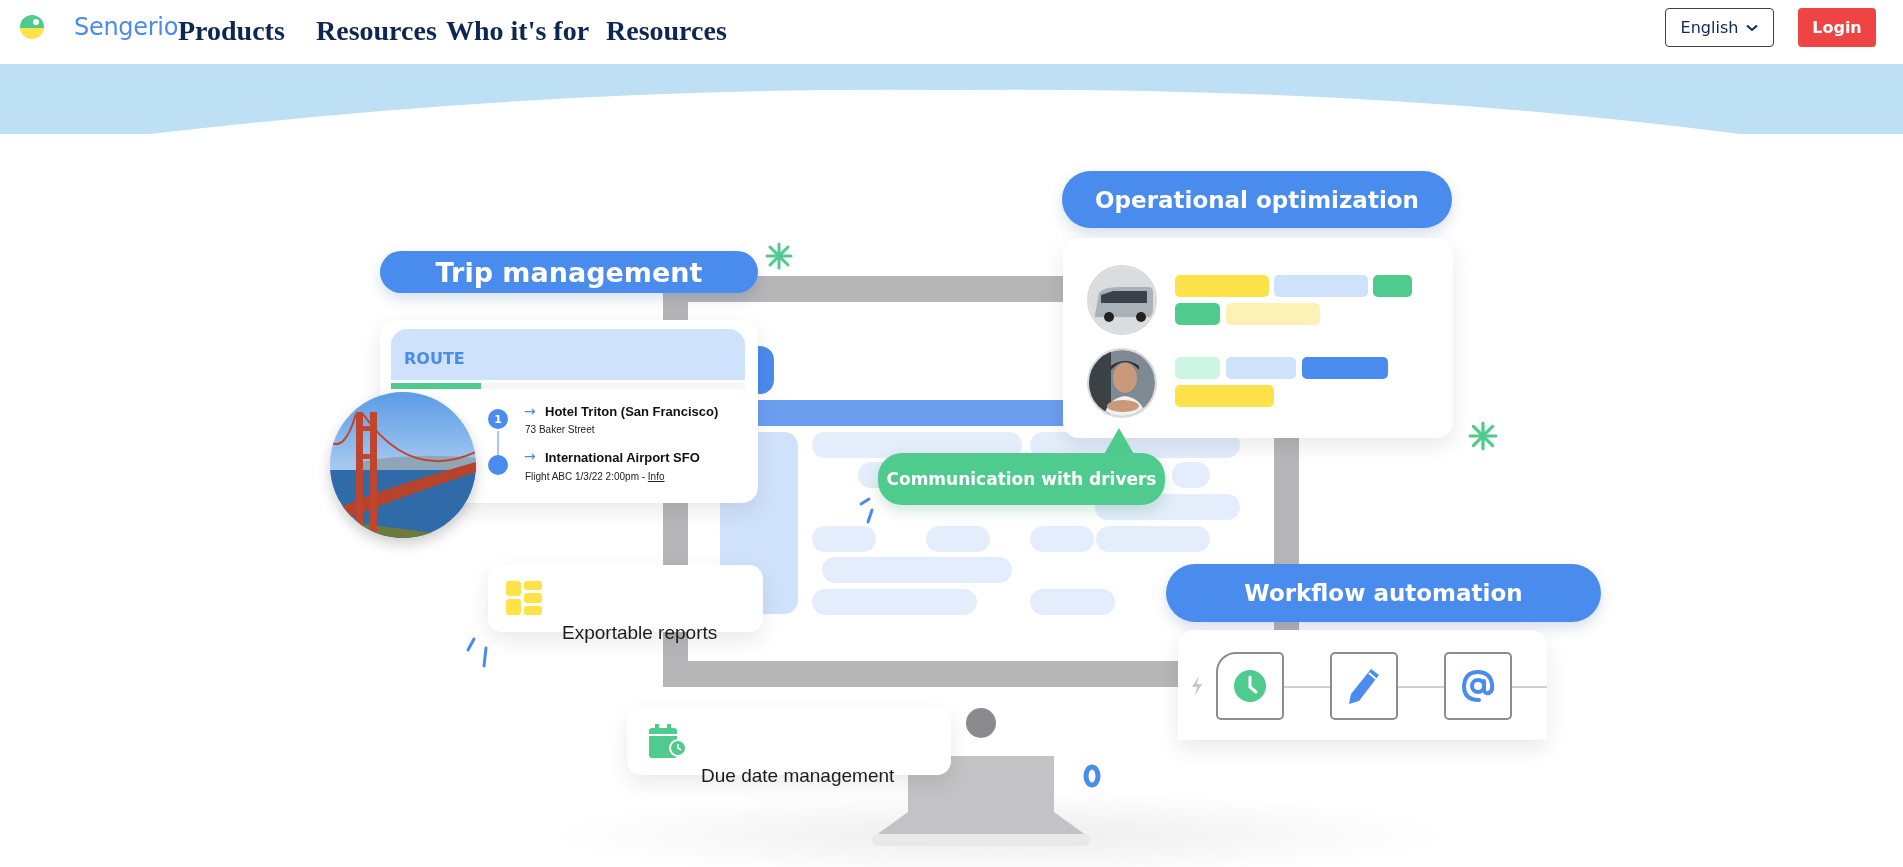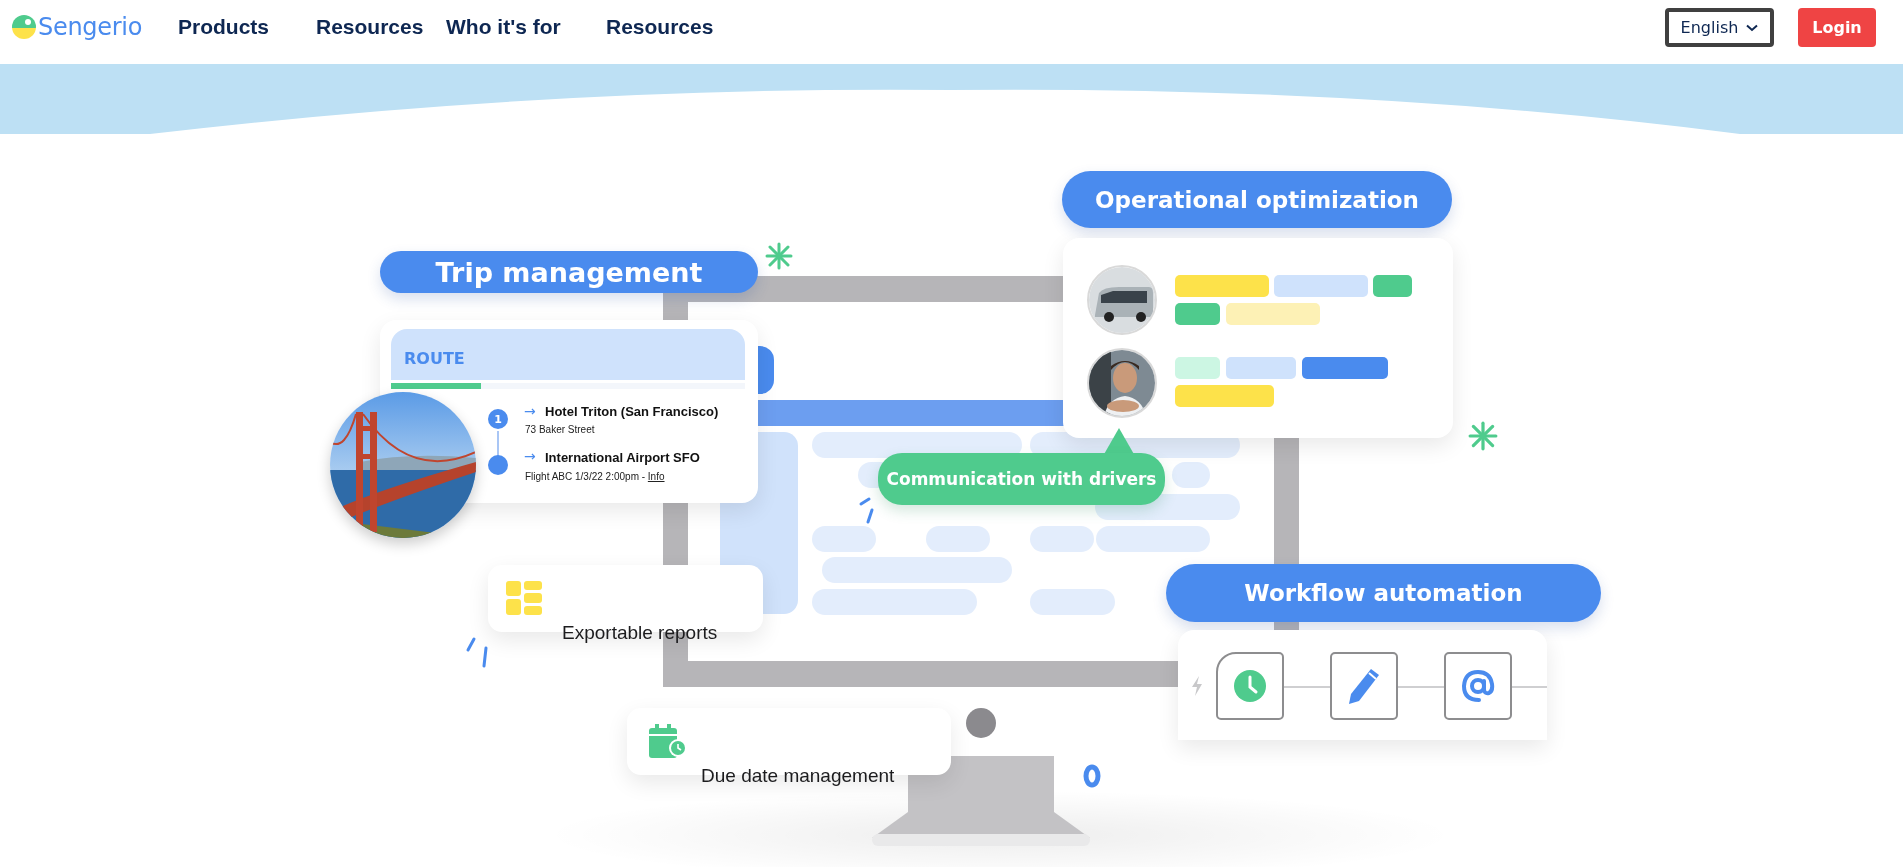--- a/index.html
+++ b/index.html
@@ -1,27 +1,27 @@
 <!DOCTYPE html>
 <html><head>
 <meta charset="utf-8">
 <style>
   * { box-sizing: border-box; margin: 0; padding: 0; }
   html, body { width: 1903px; height: 867px; overflow: hidden; background: #ffffff; font-family: "DejaVu Sans", sans-serif; }
   .abs { position: absolute; }
   
   .nav { position: absolute; left: 0; top: 0; width: 1903px; height: 64px; background: #fff; z-index: 10; }
-  .logo { position: absolute; left: 12px; top: 11px; height: 32px; display: flex; align-items: center; }
+  .logo { position: absolute; left: 20px; top: 11px; height: 32px; display: flex; align-items: center; gap: 28px; }
   .logo-mark { width: 24px; height: 24px; border-radius: 50%; overflow: hidden; position: relative; margin-right: 2px; }
   .logo-mark .top { position: absolute; left: 0; top: 0; width: 24px; height: 13px; background: #4fcb8d; }
   .logo-mark .bot { position: absolute; left: 0; top: 13px; width: 24px; height: 11px; background: #fde24a; }
   .logo-mark .dot { position: absolute; left: 13px; top: 4px; width: 6px; height: 6px; border-radius: 50%; background: #fff; }
   .logo-text { font-family: "DejaVu Sans", sans-serif; font-size: 24px; color: #4a8bee; letter-spacing: -0.3px; }
-  .nav-link { position: absolute; top: 15px; font-family: Liberation Sans, sans-serif; font-weight: bold; font-size: 21px; color: #0e2752; cursor: pointer; }
-  .lang { position: absolute; left: 1665px; top: 8px; width: 109px; height: 39px; border: 4px solid #404040; border-radius: 4px; display: flex; align-items: center; justify-content: center; font-family: "DejaVu Sans", sans-serif; font-size: 16px; color: #0e2752; cursor: pointer; background:#fff; }
+  .nav-link { position: absolute; top: 15px; font-family: Liberation Serif, serif; font-weight: bold; font-size: 28px; color: #0e2752; cursor: pointer; }
+  .lang { position: absolute; left: 1665px; top: 8px; width: 109px; height: 39px; border: 1px solid #404040; border-radius: 4px; display: flex; align-items: center; justify-content: center; font-family: "DejaVu Sans", sans-serif; font-size: 16px; color: #0e2752; cursor: pointer; background:#fff; }
   .lang svg { margin-left: 8px; }
   .login { position: absolute; left: 1798px; top: 8px; width: 78px; height: 39px; background: #ef4444; border-radius: 4px; color: #fff; font-family: "DejaVu Sans", sans-serif; font-weight: bold; font-size: 16px; display: flex; align-items: center; justify-content: center; cursor: pointer; }
   
   .band { position: absolute; left: 0; top: 64px; width: 1903px; height: 70px; background: #bde0f4; }
   .band svg { position: absolute; left: 0; top: 0; }
   
   .floor-shadow { position: absolute; left: 540px; top: 790px; width: 920px; height: 90px; border-radius: 50%; background: radial-gradient(ellipse at center, rgba(0,0,0,0.07) 0%, rgba(0,0,0,0.0) 70%); }
   .mon-frame { position: absolute; left: 663px; top: 276px; width: 636px; height: 411px; background: #b6b5b8; }
   .mon-screen { position: absolute; left: 688px; top: 302px; width: 586px; height: 359px; background: #ffffff; }
   .mon-bar { position: absolute; left: 720px; top: 400px; width: 560px; height: 26px; background: #6c9ef0; }

